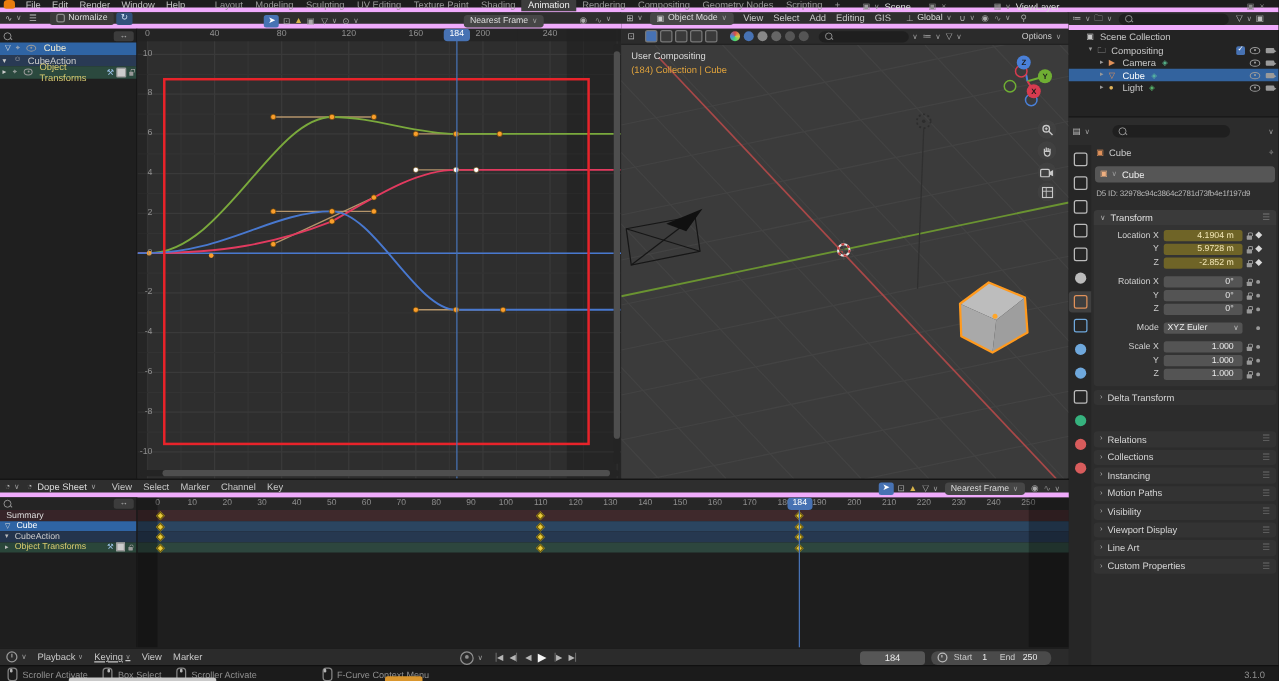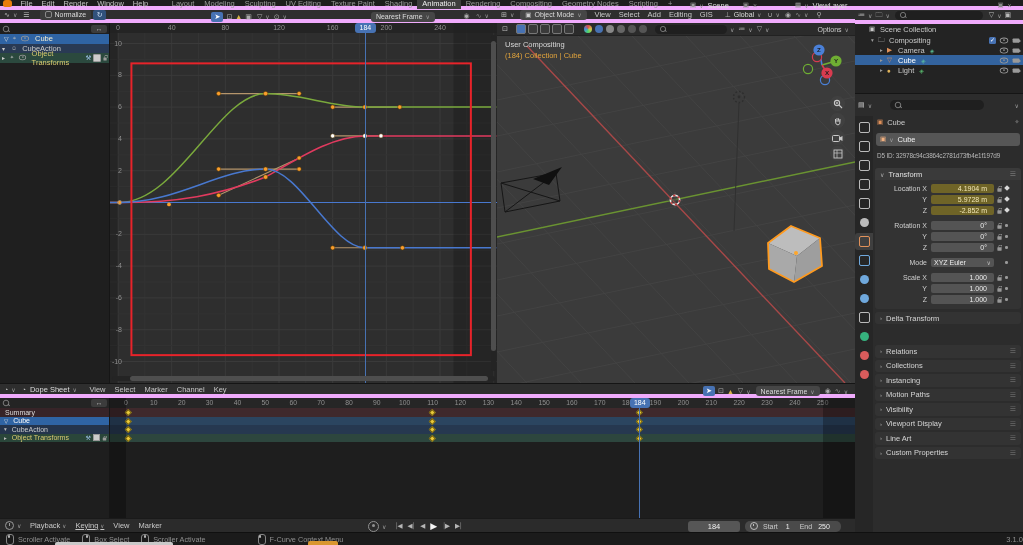--- a/index.html
+++ b/index.html
@@ -905,18 +905,18 @@
           </div>
           <div style="font-size: 7.3px; color: rgb(143, 143, 143);">Scroller Activate</div>
         </div>
         <div style="display: flex; align-items: center; gap: 4px; margin-left: 40px;">
           <div class="mousei">
             <i style="left: 0.5px;"></i>
           </div>
           <div style="font-size: 7.3px; color: rgb(143, 143, 143);">F-Curve Context Menu</div>
         </div>
       </div>
-    <span style="margin-left:auto;margin-right:0;font-size:7.5px;color:#8f8f8f;">3.1.0</span>
+    <span style="margin-left:auto;margin-right:11px;font-size:7.5px;color:#8f8f8f;">3.1.0</span>
   </div>
   <div class="abs" style="left:55px;top:542px;width:118px;height:3px;background:#c9c9c9;border-radius:2px 2px 0 0;"></div>
   <div class="abs" style="left:308px;top:541px;width:30px;height:4px;background:#d9962e;border-radius:2px 2px 0 0;"></div>
 
 </div>
 
 </body></html>

